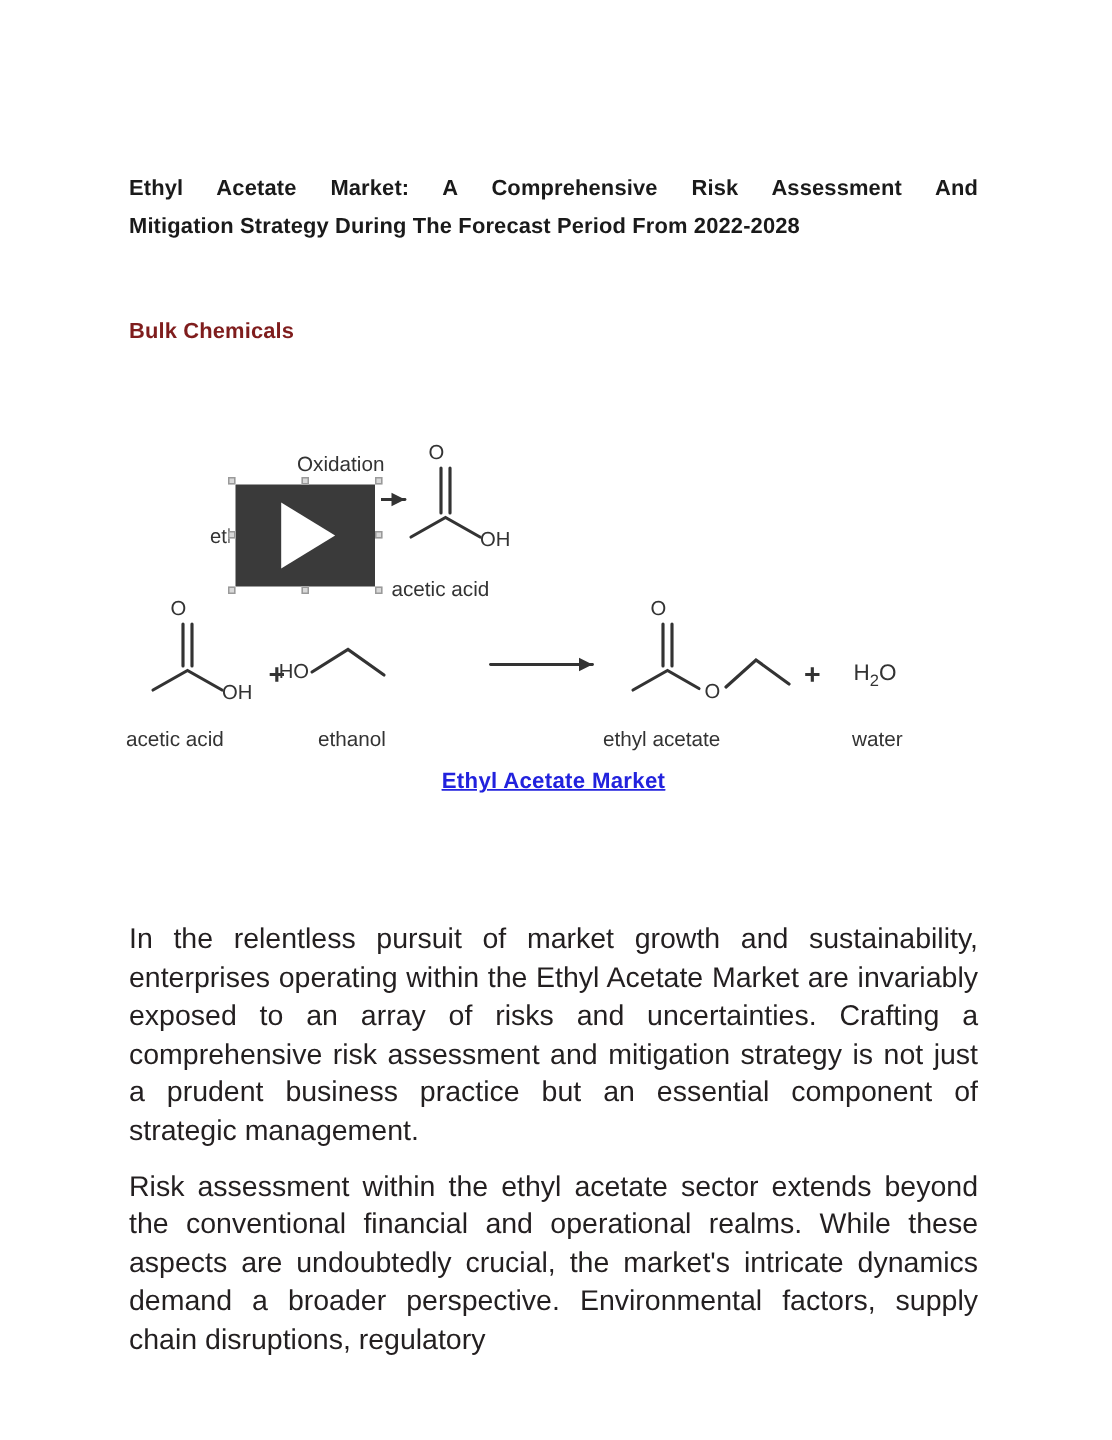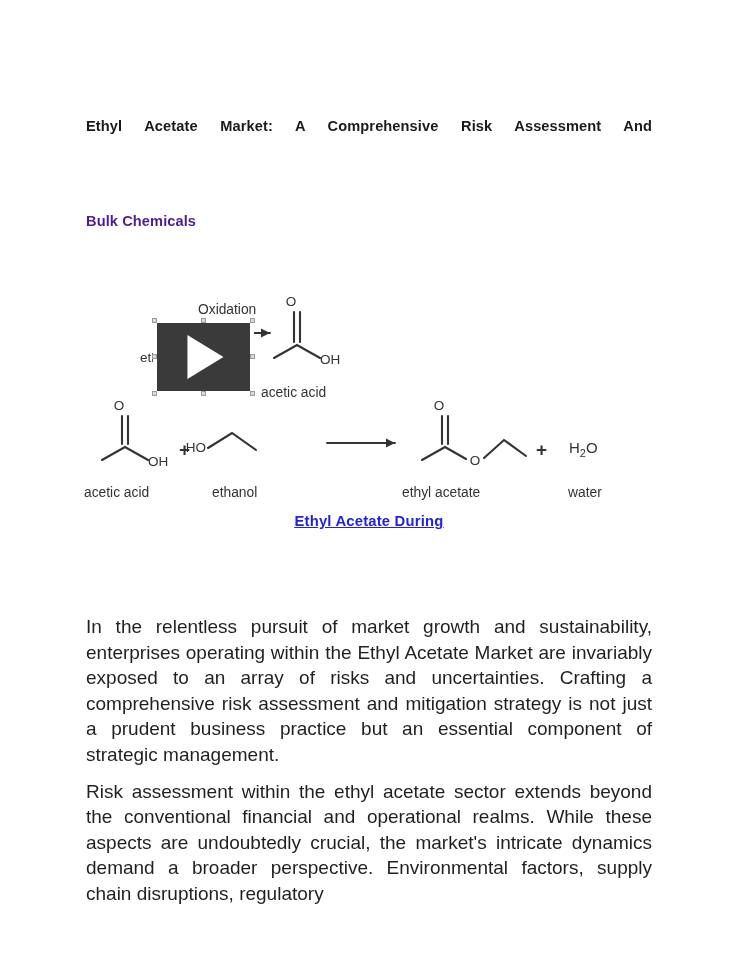--- a/index.html
+++ b/index.html
@@ -40,21 +40,21 @@
   }
   .doc-title .line1 { display: block; text-align: justify; text-align-last: justify; }
   .doc-title .line2 { display: block; }
 
   
   .doc-subtitle {
     position: absolute;
     left: 0; top: 185px;
     font-size: 14.6px;
     font-weight: bold;
-    color: #4c1d95;
+    color: #7f1d1d;
     letter-spacing: 0.1px;
   }
 
   
   .figure {
     position: absolute;
     left: -2px; top: 262px;
     width: 566px; height: 265px;
   }
   .chem-svg { display: block; }
@@ -125,20 +125,21 @@
   }
 </style>
 </head>
 <body>
 
 <div class="page">
   <div class="content">
 
     <h1 class="doc-title">
       <span class="line1">Ethyl Acetate Market: A Comprehensive Risk Assessment And</span>
+      <span class="line2">Mitigation Strategy During The Forecast Period From 2022-2028</span>
     </h1>
 
     <h2 class="doc-subtitle">Bulk Chemicals</h2>
 
     <div class="figure">
       <svg class="chem-svg" width="566" height="265" viewBox="0 0 566 265" xmlns="http://www.w3.org/2000/svg">
         <g stroke="#333333" stroke-width="2.1" fill="none" stroke-linecap="round">
 
           <path d="M 74 70 L 96 50 L 120 66"></path>
 
@@ -199,21 +200,21 @@
       <span class="handle h-tc"></span>
       <span class="handle h-tr"></span>
       <span class="handle h-ml"></span>
       <span class="handle h-mr"></span>
       <span class="handle h-bl"></span>
       <span class="handle h-bc"></span>
       <span class="handle h-br"></span>
     </div>
 
     <div class="market-link">
-      <a href="#">Ethyl Acetate During</a>
+      <a href="#">Ethyl Acetate Market</a>
     </div>
 
     <div class="body-text">
       <p class="para">In the relentless pursuit of market growth and sustainability, enterprises operating within the Ethyl Acetate Market are invariably exposed to an array of risks and uncertainties. Crafting a comprehensive risk assessment and mitigation strategy is not just a prudent business practice but an essential component of strategic management.</p>
       <p class="para">Risk assessment within the ethyl acetate sector extends beyond the conventional financial and operational realms. While these aspects are undoubtedly crucial, the market's intricate dynamics demand a broader perspective. Environmental factors, supply chain disruptions, regulatory</p>
     </div>
 
   </div>
 </div>
 

